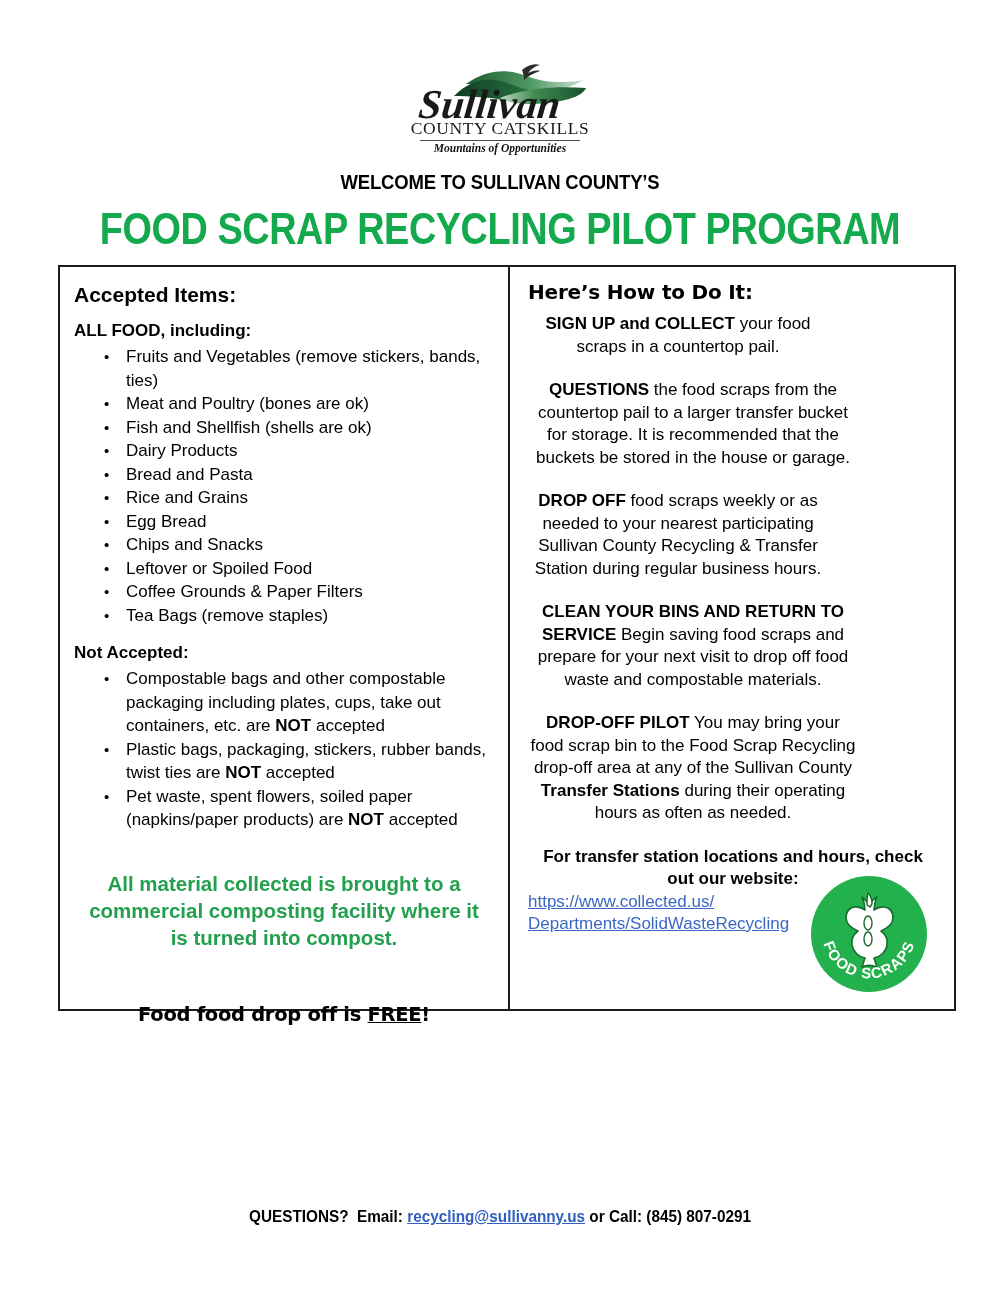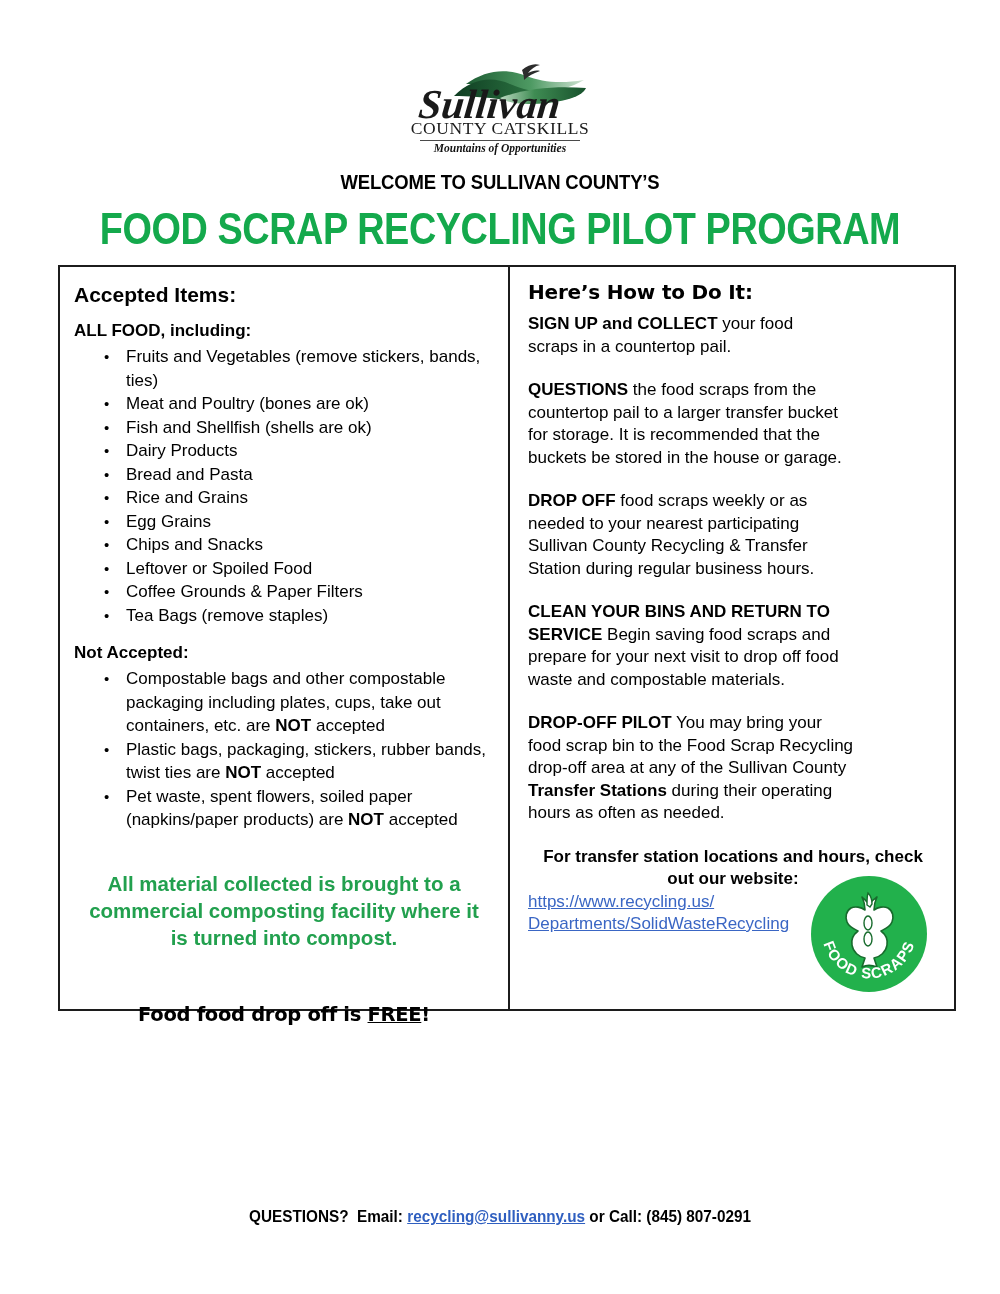--- a/index.html
+++ b/index.html
@@ -175,20 +175,21 @@
     font-size: 20px;
     line-height: 26px;
     margin: 0 0 8px 0;
     letter-spacing: -0.2px;
   }
   .step {
     font-family: "Liberation Sans", sans-serif;
     font-size: 17px;
     line-height: 22.5px;
     margin: 0 0 21px 0;
+    text-align: center;
   }
   .step b { font-weight: bold; }
   .step.narrow { max-width: 300px; }
   .step.mid { max-width: 330px; }
 
   #web-prompt {
     font-family: "Liberation Sans", sans-serif;
     font-weight: bold;
     font-size: 17px;
     line-height: 22.5px;
@@ -280,21 +281,21 @@
     <div class="hd-arial">Accepted Items:</div>
     <div id="spacer-a"></div>
     <div class="hd-sub">ALL FOOD, including:</div>
     <ul class="items" id="accepted-list">
         <li>Fruits and Vegetables (remove stickers, bands, ties)</li>
         <li>Meat and Poultry (bones are ok)</li>
         <li>Fish and Shellfish (shells are ok)</li>
         <li>Dairy Products</li>
         <li>Bread and Pasta</li>
         <li>Rice and Grains</li>
-        <li>Egg Grains</li>
+        <li>Egg Bread</li>
         <li>Chips and Snacks</li>
         <li>Leftover or Spoiled Food</li>
         <li>Coffee Grounds &amp; Paper Filters</li>
         <li>Tea Bags (remove staples)</li>
       </ul>
     <div id="spacer-b"></div>
     <div class="hd-sub">Not Accepted:</div>
     <ul class="items" id="not-accepted-list">
         <li><span>Compostable bags and other compostable packaging including plates, cups, take out containers, etc. are </span><b>NOT</b><span> accepted</span></li>
         <li><span>Plastic bags, packaging, stickers, rubber bands, twist ties are </span><b>NOT</b><span> accepted</span></li>
@@ -316,21 +317,21 @@
         <div class="step narrow"><b>DROP OFF</b><span> food scraps weekly or as needed to your nearest participating Sullivan County Recycling &amp; Transfer Station during regular business hours.</span></div>
         <div class="step mid"><b>CLEAN YOUR BINS AND RETURN TO SERVICE</b><span>  Begin saving food scraps and prepare for your next visit to drop off food waste and compostable materials.</span></div>
       </div>
 
     <div class="step mid">
       <b>DROP-OFF PILOT</b><span> You may bring your food scrap bin to the Food Scrap Recycling drop-off area at any of the Sullivan County </span><b>Transfer Stations</b><span> during their operating hours as often as needed.</span>
     </div>
 
     <div id="web-prompt">For transfer station locations and hours, check out our website:</div>
     <a id="web-link" href="#">
-      <span>https://www.recycling.us/</span>
+      <span>https://www.collected.us/</span>
       <span>Departments/SolidWasteRecycling</span>
     </a>
 
     <div id="food-scraps-badge">
       <svg viewBox="0 0 118 118" width="118" height="118" xmlns="http://www.w3.org/2000/svg" aria-hidden="true">
         <circle cx="59" cy="59" r="58" fill="#22b14c"></circle>
 
         <g>
           <path d="M52 22 C54 26, 55 31, 55 35 C51 32, 45 31, 41 33 C36 36, 35 42, 37 47
                    C39 52, 44 54, 48 56 C44 59, 41 64, 42 70 C43 77, 49 82, 55 83

